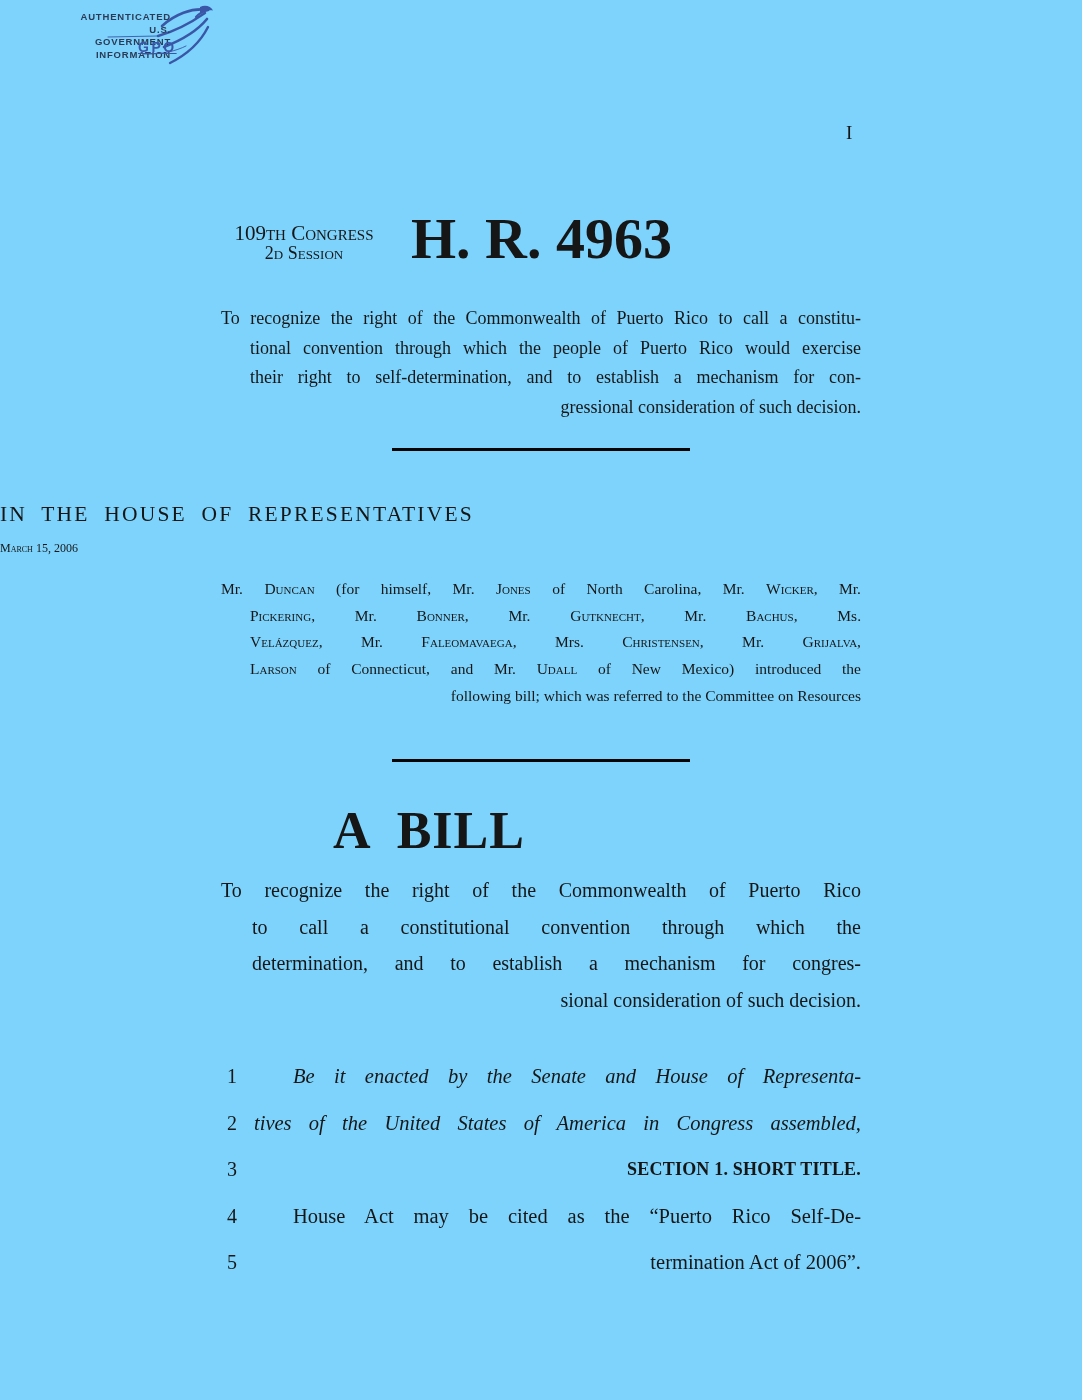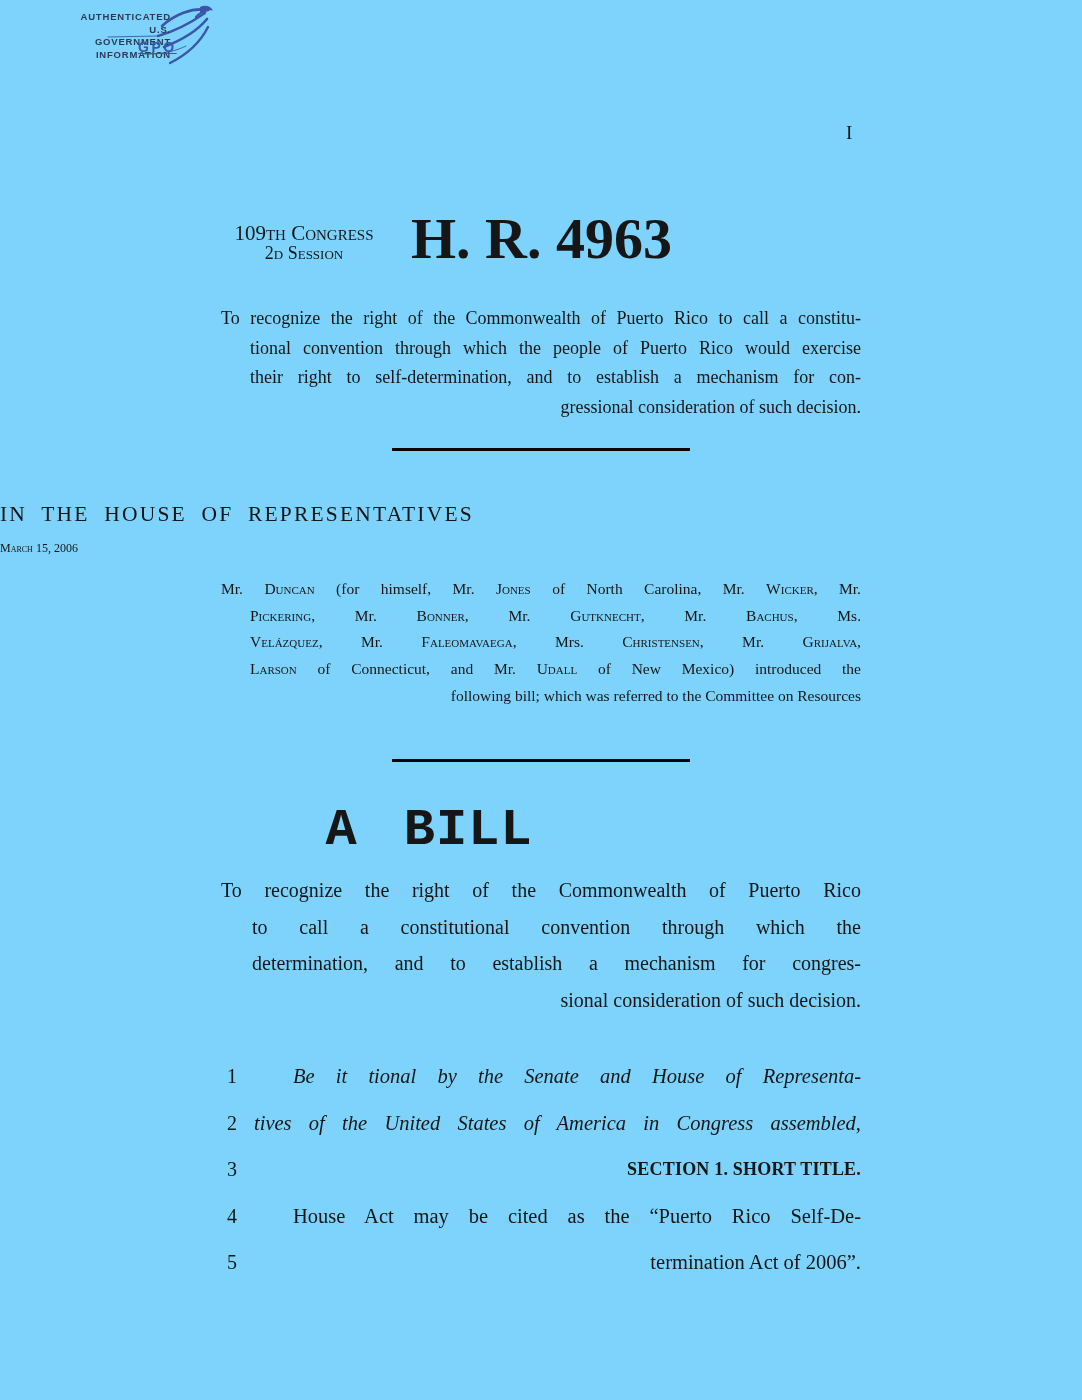--- a/index.html
+++ b/index.html
@@ -44,21 +44,21 @@
 
   .rule { position:absolute; left:392px; width:298px; height:2.5px; background:#050505; }
   .rule1 { top:448px; }
   .rule2 { top:759px; }
 
   .house-heading { left:0; top:502px; width:1082px; text-align:left;
     font-size:21.5px; letter-spacing:2.2px; word-spacing:7px; }
   .house-date { left:0; top:541px; width:1082px; text-align:left; font-size:12px; }
 
   .bill-heading { left:0; top:804px; width:858px; text-align:center;
-    font-size:52px; font-weight:bold; letter-spacing:1px; word-spacing:14px; line-height:54px;font-family:Liberation Mono, monospace; }
+    font-size:52px; font-weight:bold; letter-spacing:1px; word-spacing:14px; line-height:54px; }
 
   
   .body-lines { left:221px; top:1053px; width:640px; font-size:20.5px; }
   .bodyrow { position:relative; height:46.6px; line-height:46.6px; }
   .lnum { position:absolute; left:6px; top:0; font-size:20px; }
   .ltext { margin-left:33px; }
   .indent { text-indent:39px; }
   .it { font-style:italic; }
   .bold-head { font-weight:bold; font-size:18px; letter-spacing:0.2px; }
   .sc { font-variant:small-caps; }
@@ -124,21 +124,21 @@
   <div class="abs col longtitle" id="longtitle">
       <div class="jline">To recognize the right of the Commonwealth of Puerto Rico</div>
       <div class="jline hang">to call a constitutional convention through which the</div>
       <div class="jline hang">determination, and to establish a mechanism for congres-</div>
       <div class="lastline hang">sional consideration of such decision.</div>
     </div>
 
   <div class="abs col body-lines" id="bodylines">
       <div class="bodyrow">
         <span class="lnum">1</span>
-        <div class="ltext jline indent it">Be it tional by the Senate and House of Representa-</div>
+        <div class="ltext jline indent it">Be it enacted by the Senate and House of Representa-</div>
       </div>
       <div class="bodyrow">
         <span class="lnum">2</span>
         <div class="ltext jline it">tives of the United States of America in Congress assembled,</div>
       </div>
       <div class="bodyrow">
         <span class="lnum">3</span>
         <div class="ltext lastline bold-head">SECTION 1. SHORT TITLE.</div>
       </div>
       <div class="bodyrow">

